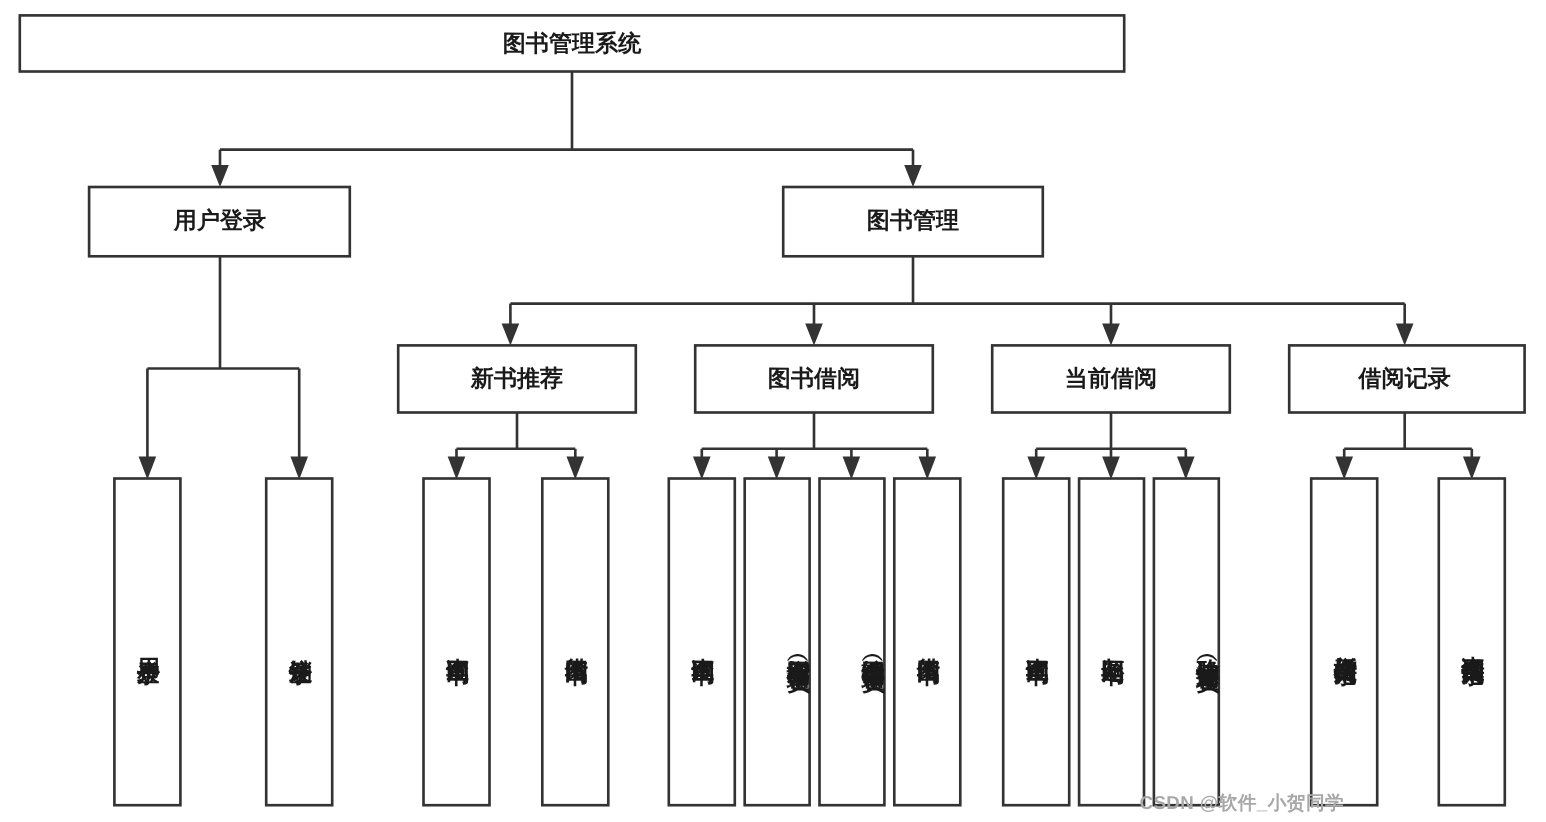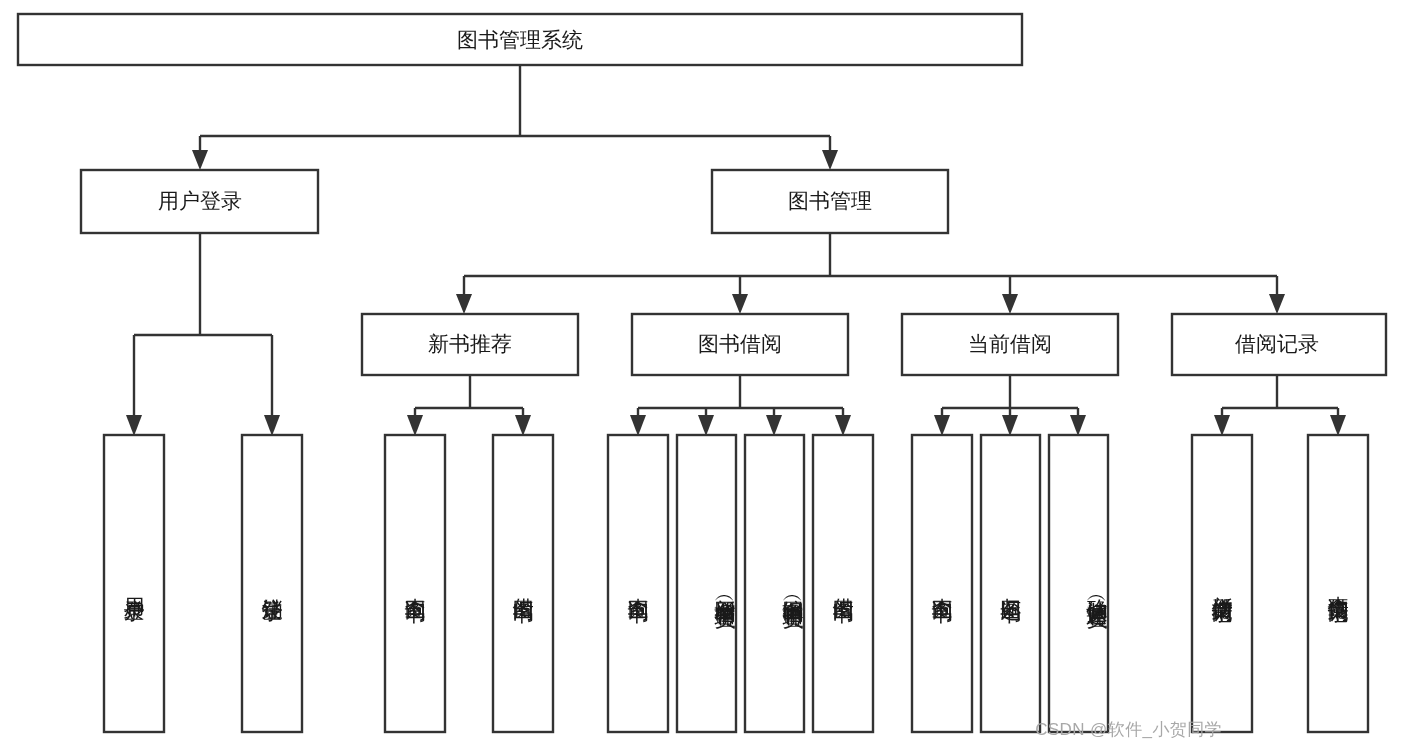--- a/index.html
+++ b/index.html
@@ -11,20 +11,21 @@
     width: 1405px;
     height: 747px;
     font-family: "Liberation Sans", "DejaVu Sans", sans-serif;
     overflow: hidden;
   }
   #diagram-root {
     position: relative;
     width: 1230px;
     height: 747px;
     background: #ffffff;
+    font-weight: bold;
   }
   svg#tree-svg {
     position: absolute;
     left: 0;
     top: 0;
     width: 1405px;
     height: 747px;
   }
   .node-box {
     fill: #ffffff;

